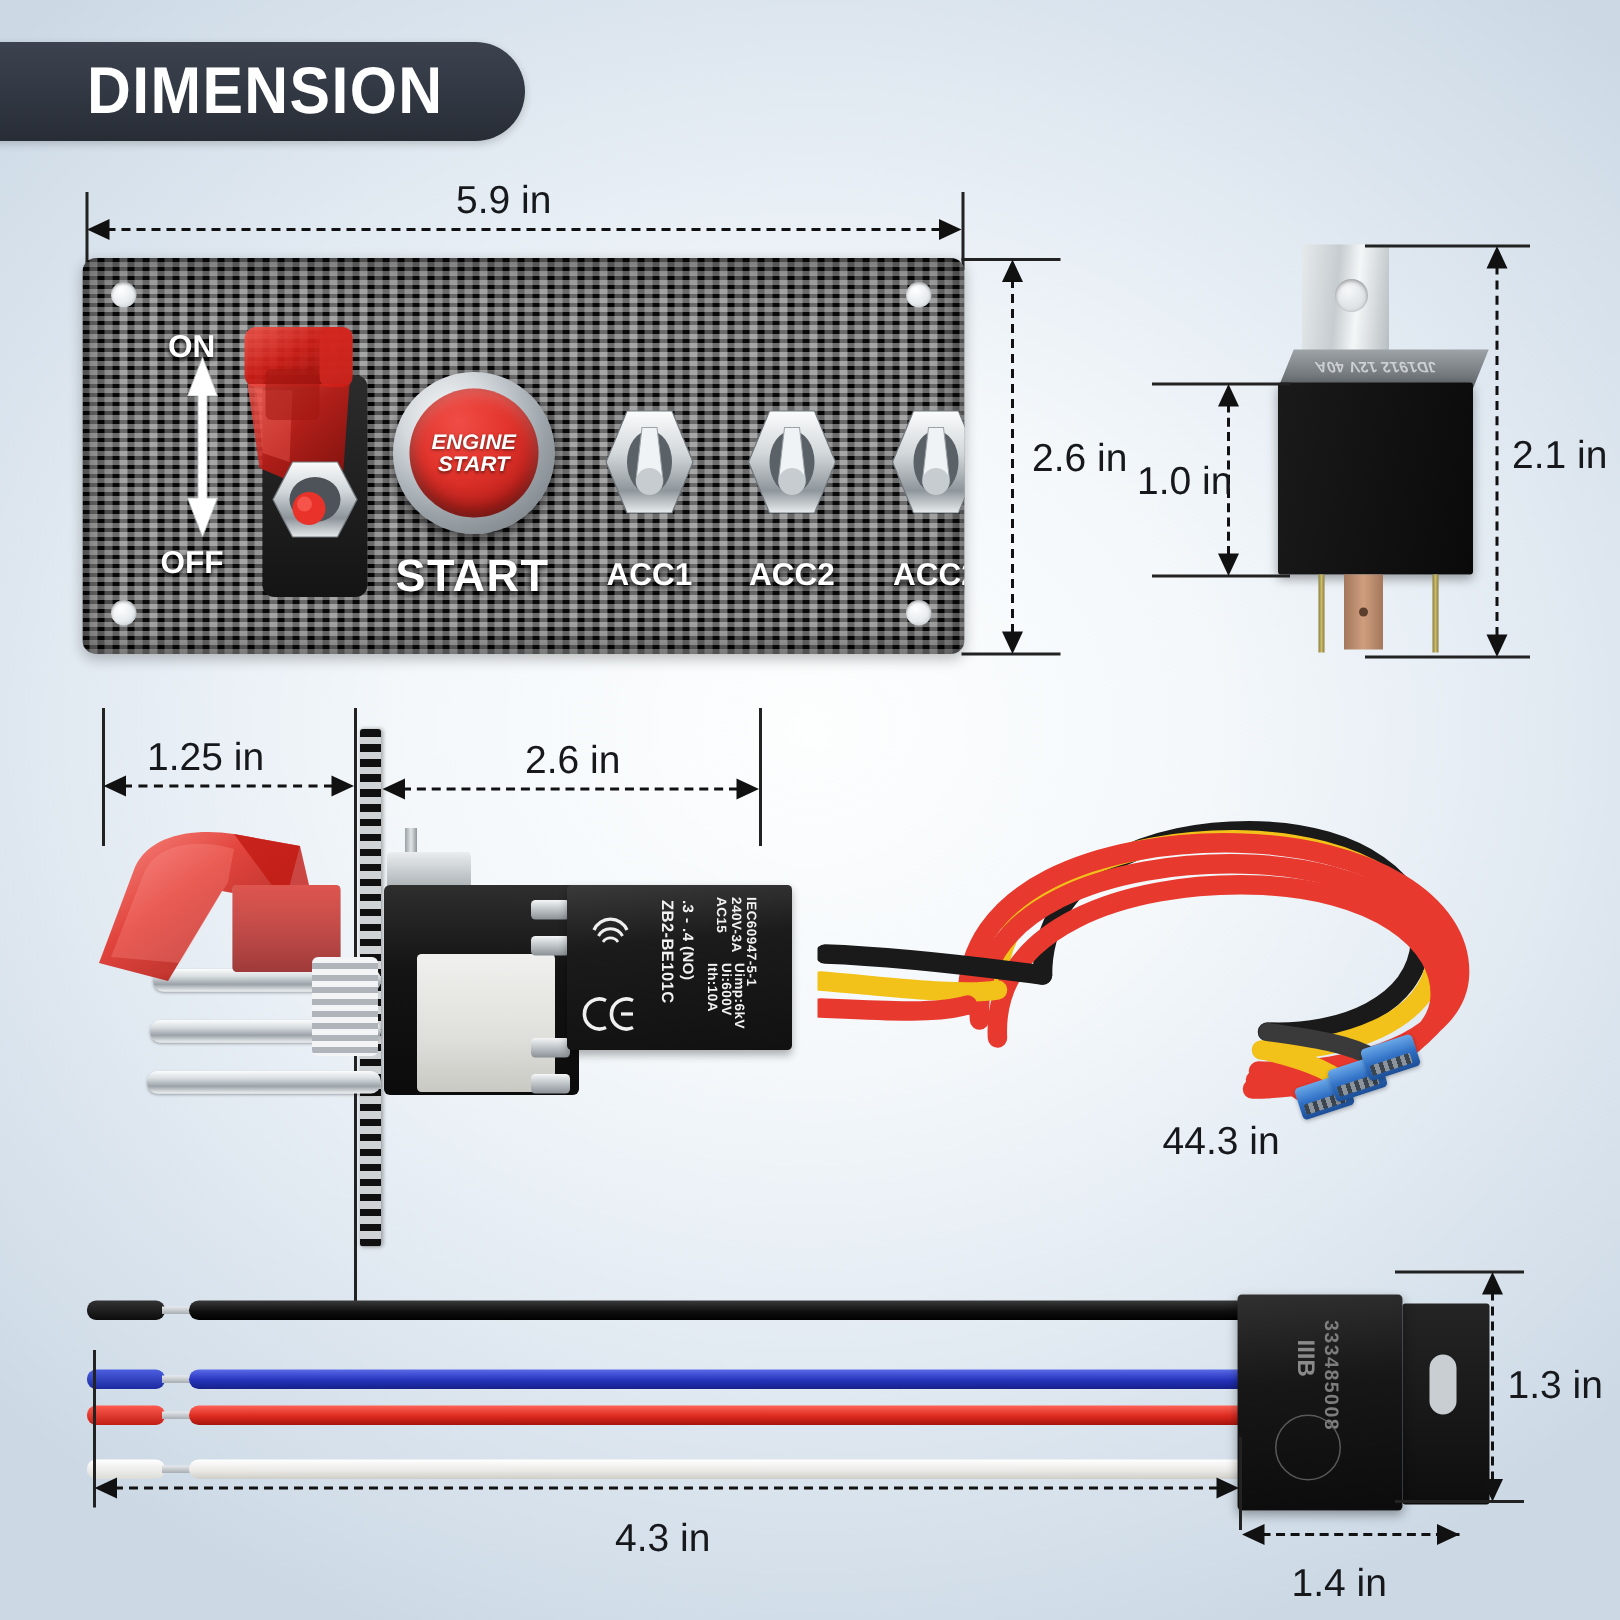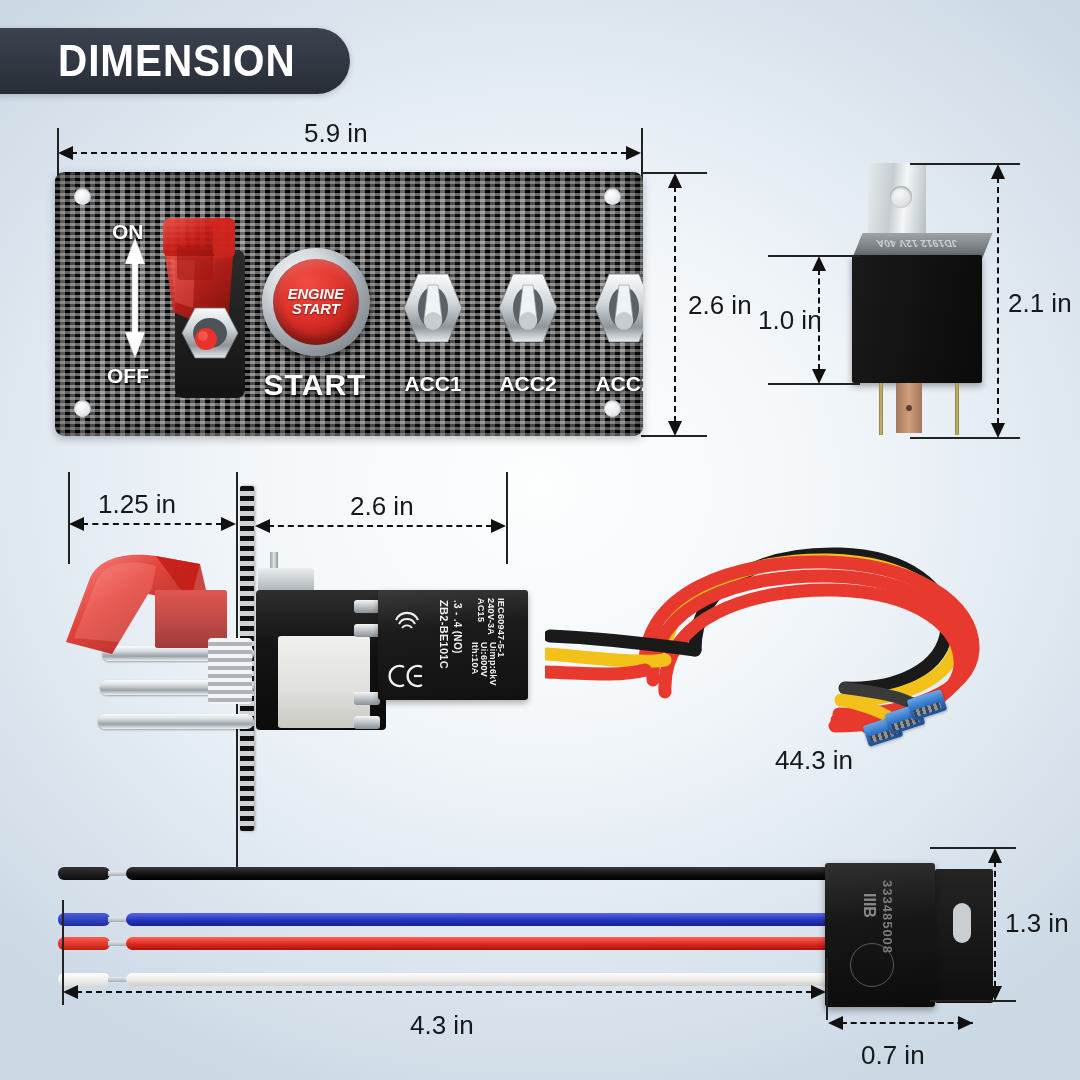--- a/index.html
+++ b/index.html
@@ -551,15 +551,15 @@
   <div class="abs ext-line ext-h" style="left:930px;top:847px;width:86px;"></div>
   <div class="abs ext-line ext-h" style="left:930px;top:1000px;width:86px;"></div>
   <div class="abs dim-dash-v" style="left:994px;top:861px;height:126px;"></div>
   <div class="abs arrow arr-up" style="left:988px;top:848px;"></div>
   <div class="abs arrow arr-down" style="left:988px;top:986px;"></div>
   <div class="abs dim-label" style="left:1005px;top:908px;">1.3 in</div>
 
   <div class="abs dim-dash-h" style="left:841px;top:1022px;width:132px;"></div>
   <div class="abs arrow arr-left" style="left:828px;top:1016px;"></div>
   <div class="abs arrow arr-right" style="left:958px;top:1016px;"></div>
-  <div class="abs dim-label" style="left:861px;top:1040px;">0.7 in</div>
+  <div class="abs dim-label" style="left:861px;top:1040px;">1.4 in</div>
 
 </div>
 
 </body></html>

